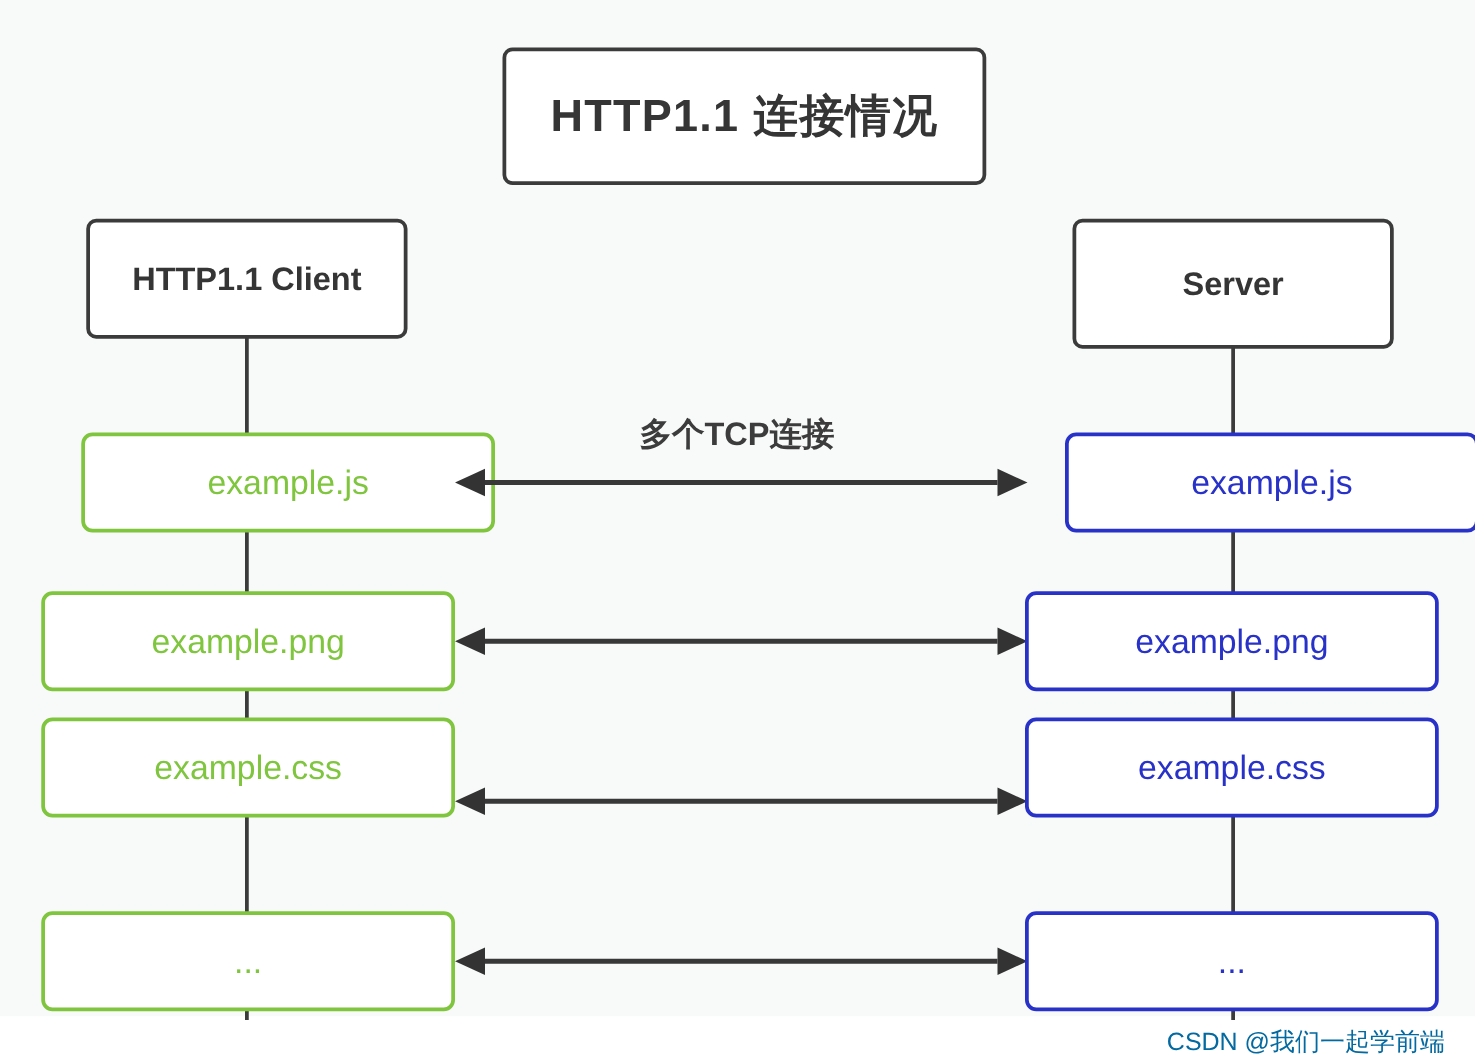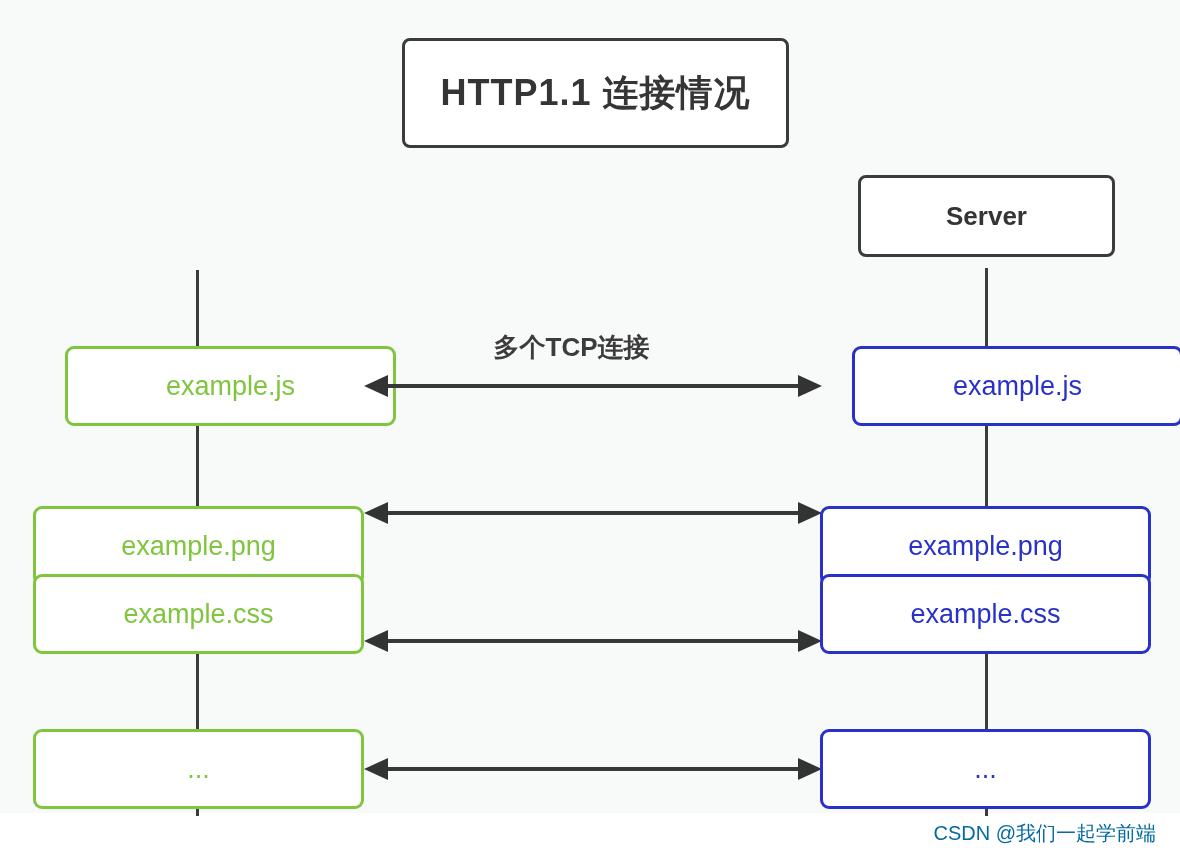--- a/index.html
+++ b/index.html
@@ -44,21 +44,21 @@
     font-size: 36px;
     letter-spacing: 1px;
   }
   .client-box {
     left: 69px; top: 175px;
     width: 257px; height: 96px;
     font-size: 26px;
   }
   .server-box {
     left: 858px; top: 175px;
-    width: 257px; height: 82px;
+    width: 257px; height: 104px;
     font-size: 26px;
   }
   .vline {
     position: absolute;
     width: 3px;
     background: #3b3b3b;
     z-index: 1;
   }
   .client-vline { left: 196px; top: 270px; height: 546px; }
   .server-vline { left: 985px; top: 268px; height: 548px; }
@@ -73,21 +73,21 @@
     left: 33px;
     border: 3px solid #7fc53e;
     color: #7fc53e;
   }
   .blue-box {
     left: 820px;
     border: 3px solid #2832c8;
     color: #2832c8;
   }
   .row-top-0 { top: 346px; margin-left: 32px; }
-  .row-top-1 { top: 473px; margin-top: 33px; }
+  .row-top-1 { top: 473px; }
   .row-top-2 { top: 574px; }
   .row-top-3 { top: 729px; }
   .arrow {
     position: absolute;
     left: 364px;
     width: 458px;
     height: 24px;
     display: flex;
     align-items: center;
     z-index: 2;
@@ -108,21 +108,21 @@
     border-bottom: 11px solid transparent;
     border-left: 24px solid #333333;
   }
   .arrow .shaft {
     flex: 1;
     height: 4px;
     background: #383838;
   }
   .tcp-label {
     position: absolute;
-    left: 378px; top: 330px;
+    left: 396px; top: 330px;
     width: 387px;
     text-align: center;
     font-size: 26px;
     font-weight: bold;
     color: #3c3c3c;
     z-index: 3;
   }
   .watermark {
     position: absolute;
     right: 24px;
@@ -138,20 +138,23 @@
 <div class="canvas">
   <div class="diagram-bg"></div>
 
   <div class="vline client-vline"></div>
   <div class="vline server-vline"></div>
 
   <div class="box dark-box title-box">
     <span>HTTP1.1 连接情况</span>
   </div>
 
+  <div class="box dark-box client-box" style="z-index:2;">
+    <span>HTTP1.1 Client</span>
+  </div>
   <div class="box dark-box server-box" style="z-index:2;">
     <span>Server</span>
   </div>
 
   <div class="tcp-label">多个TCP连接</div>
 
   <div class="box resource-box green-box row-top-0">
     <span>example.js</span>
   </div>
   <div class="arrow arrow-top-0">

